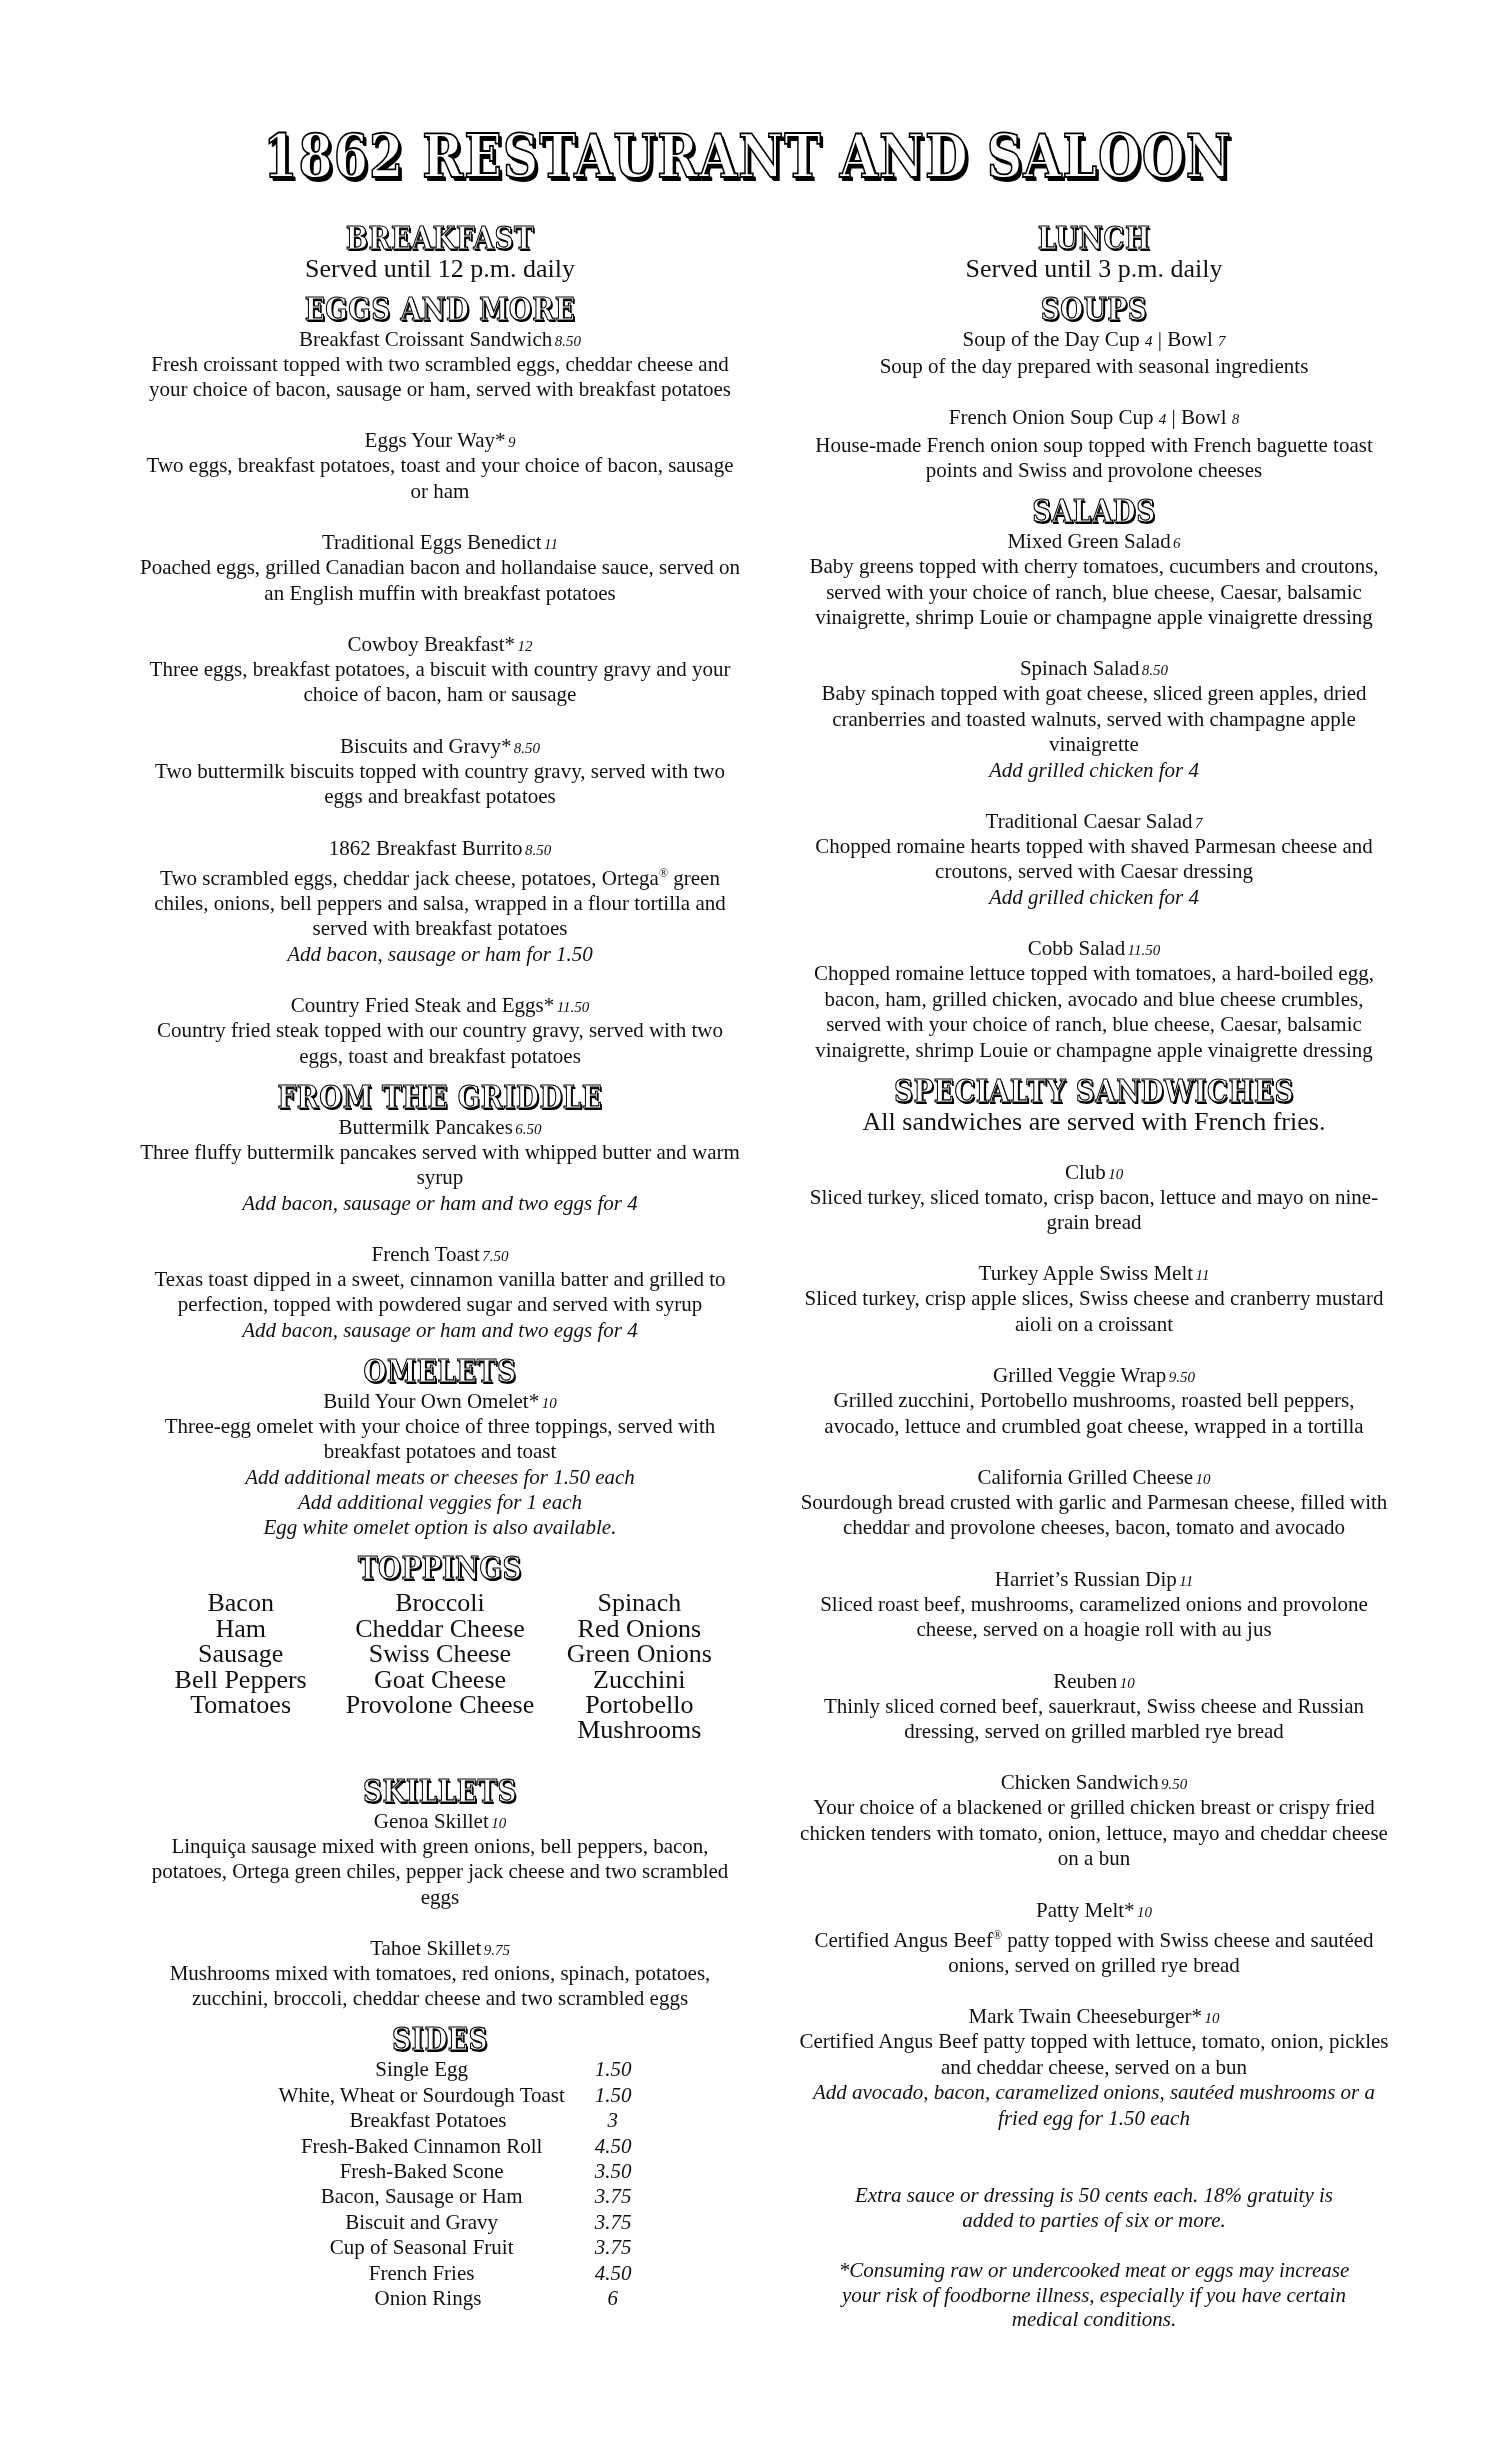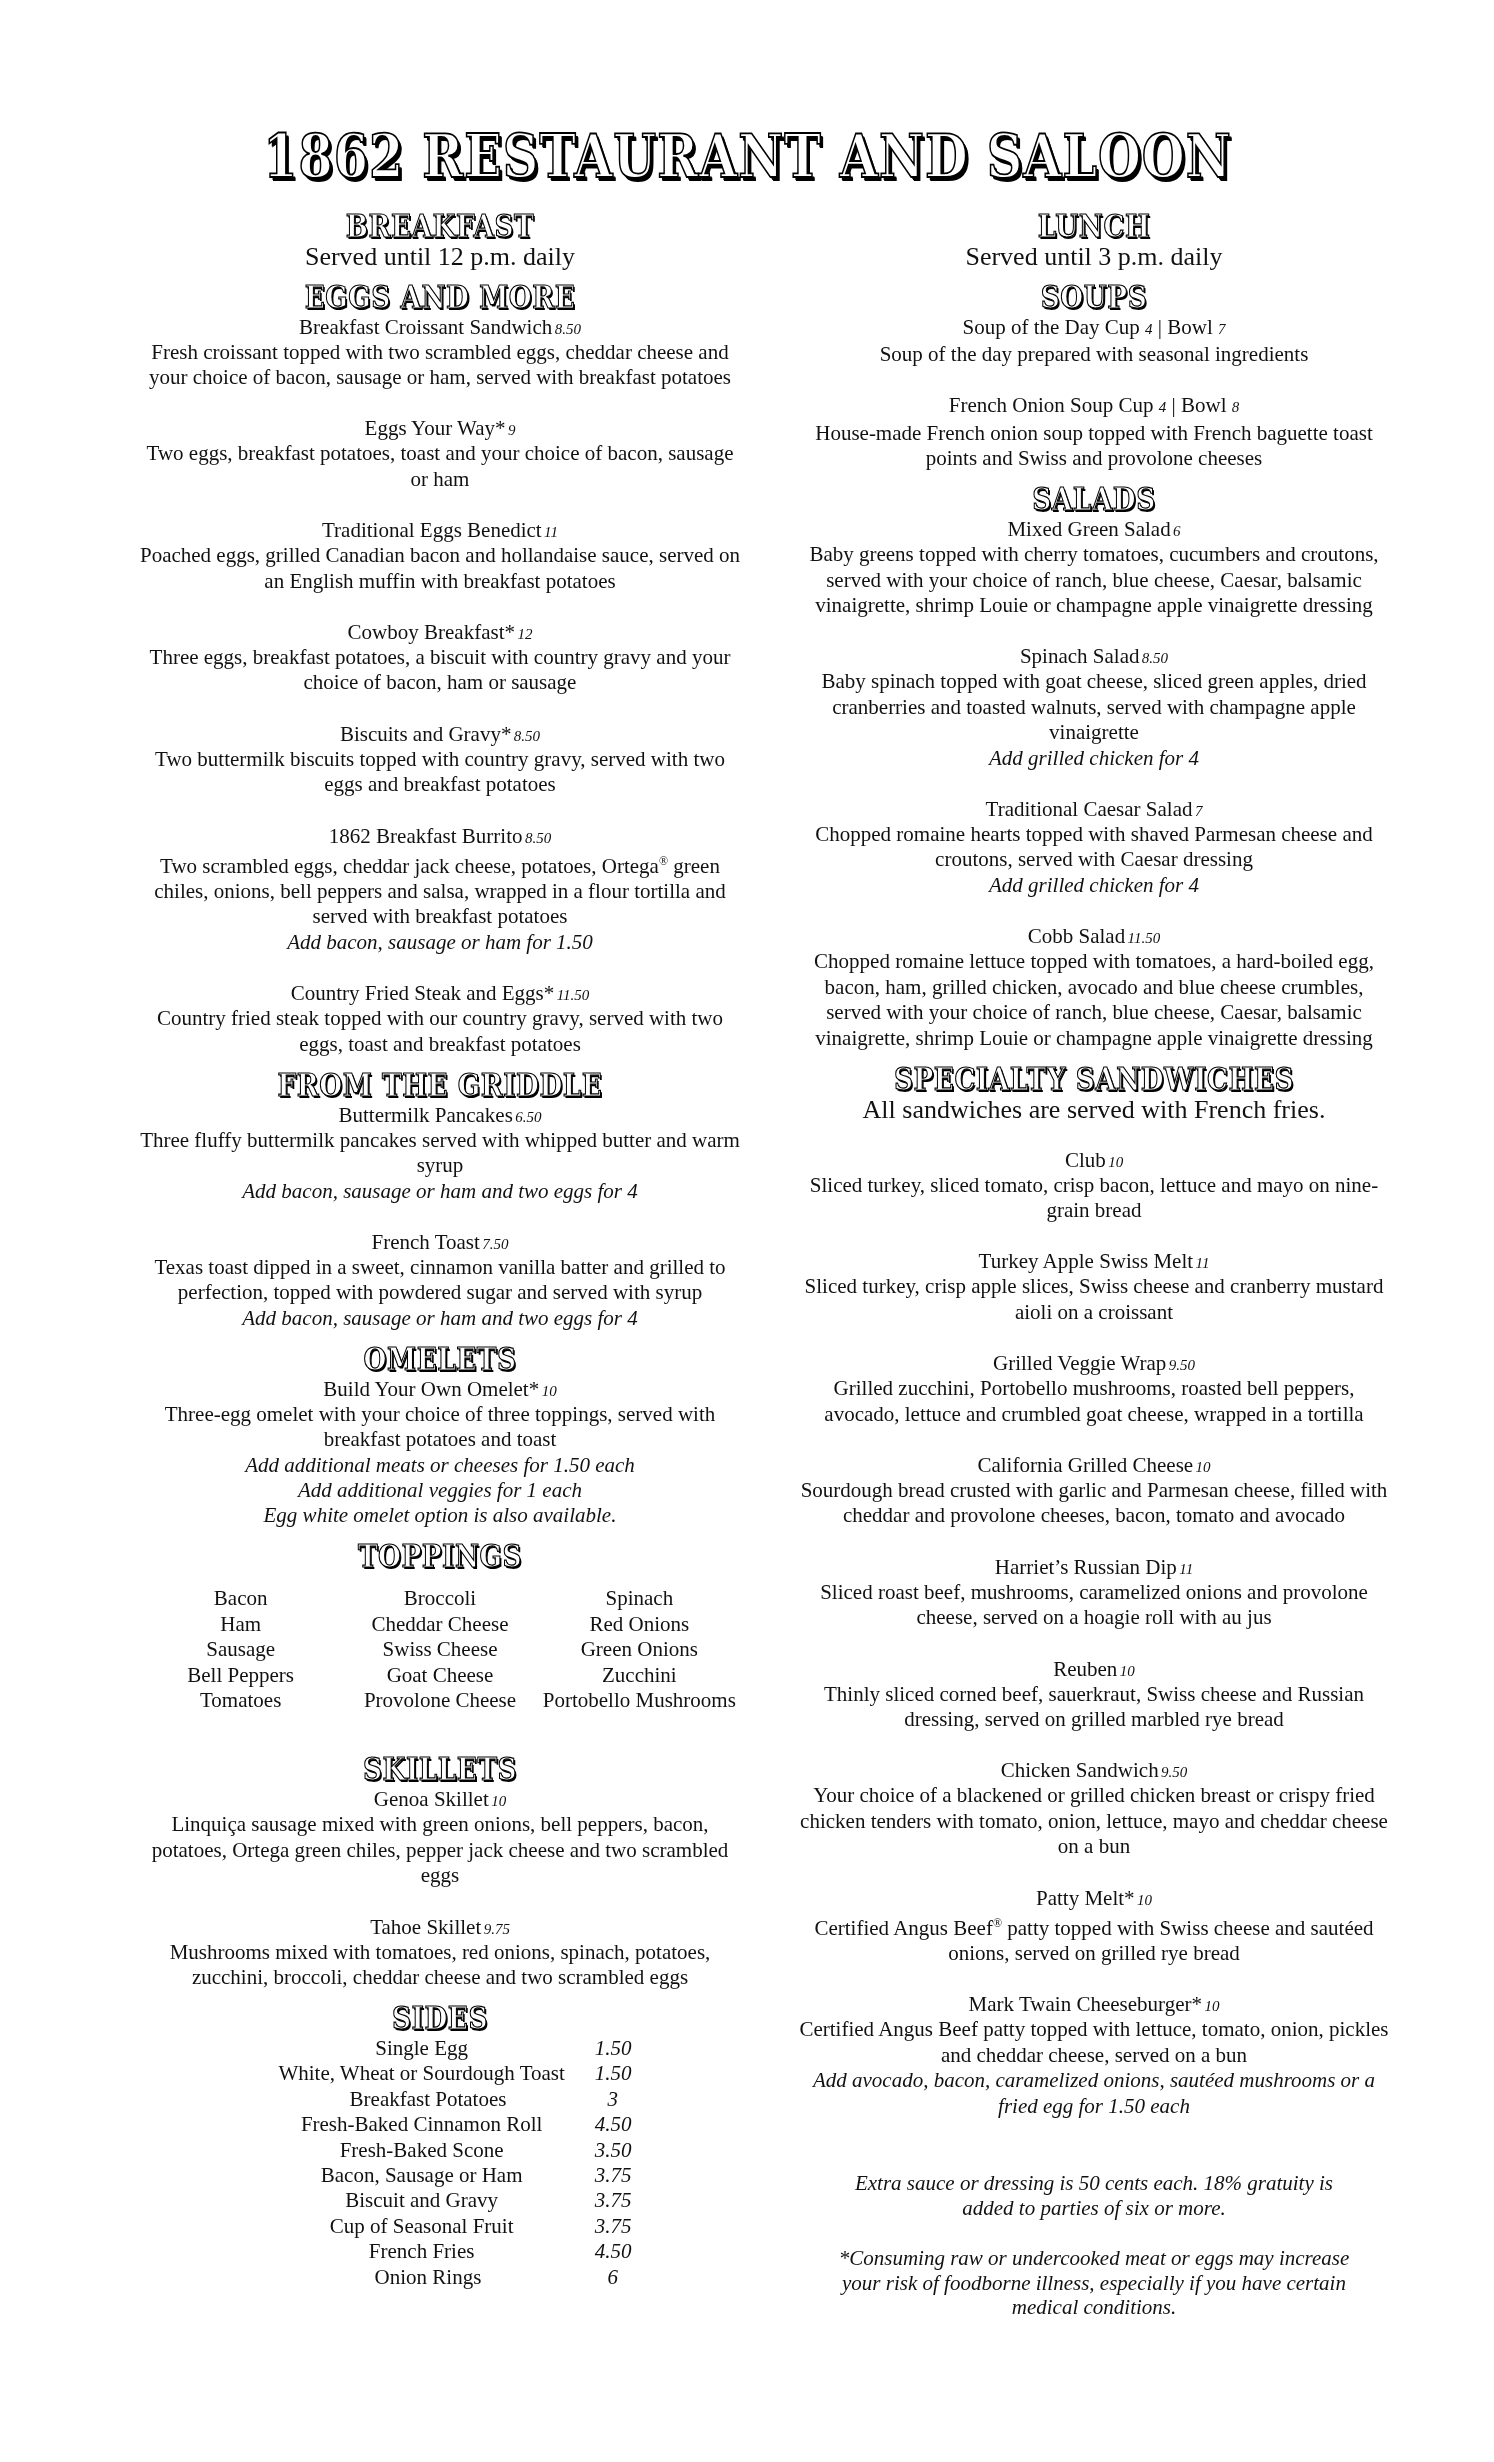--- a/index.html
+++ b/index.html
@@ -3,36 +3,36 @@
 <meta charset="utf-8">
 <style>
   html, body { margin:0; padding:0; background:#ffffff; }
   body { width:1495px; height:2462px; position:relative; overflow:hidden;
          font-family:"Liberation Serif", "DejaVu Serif", serif; color:#111; }
   .title { position:absolute; left:0; top:81px; width:1495px; text-align:center;
            font-family:"DejaVu Serif", "Liberation Serif", serif; font-weight:bold;
            font-size:60px; letter-spacing:1.2px; transform:scaleX(0.82); transform-origin:center;
            color:#fff; -webkit-text-stroke:1.8px #000;
            text-shadow: 3px 3px 0 #000, 3.6px 3.6px 0 #000; }
-  .col { position:absolute; top:208px; text-align:center; }
+  .col { position:absolute; top:220px; text-align:center; }
   .col-left { left:138px; width:604px; }
   .col-right { left:795px; width:598px; }
   .sec { font-family:"DejaVu Serif", "Liberation Serif", serif; font-weight:bold;
          font-size:31px; line-height:36px; color:#fff; -webkit-text-stroke:1.2px #000;
          text-shadow: 1.8px 1.8px 0 #000; transform:scaleX(0.85); margin:0; letter-spacing:0.6px; }
   .sub { font-size:26px; line-height:25px; margin:0; }
   .item { margin:0; }
   .name { font-weight:normal; font-size:21px; line-height:25px; }
   .price { font-style:italic; font-size:15px; }
   .desc { font-size:21px; line-height:25.4px; }
   .note { font-style:italic; font-size:21px; line-height:25.4px; }
   .gap { height:26px; }
   .gap-s { height:9.6px; }
-  .toppings { display:grid; grid-template-columns: 1fr 1fr 1fr; font-size:21px; line-height:25.4px;
-              margin:12px auto; width:598px; }
+  .toppings { display:grid; grid-template-columns: 1fr 1fr 1fr; font-size:26px; line-height:25.4px;
+              margin:4px auto; width:598px; }
   .sides { width:383px; margin:0 auto; text-align:center; font-size:21px; line-height:25.4px; }
   .sides .row { display:flex; }
   .sides .sname { width:359px; }
   .sides .sprice { font-style:italic; }
   .footnote { font-style:italic; font-size:21px; line-height:24.5px; }
   sup { font-size:12px; }
   .watermark { position:absolute; left:885px; top:2039px; font-family:"DejaVu Sans", sans-serif;
                font-size:251px; font-weight:bold; color:#eeeeee; letter-spacing:-6px; z-index:-1;
                line-height:1; }
   .wm-logo { position:absolute; left:1017px; top:1860px; width:251px; height:227px; z-index:-1; }

